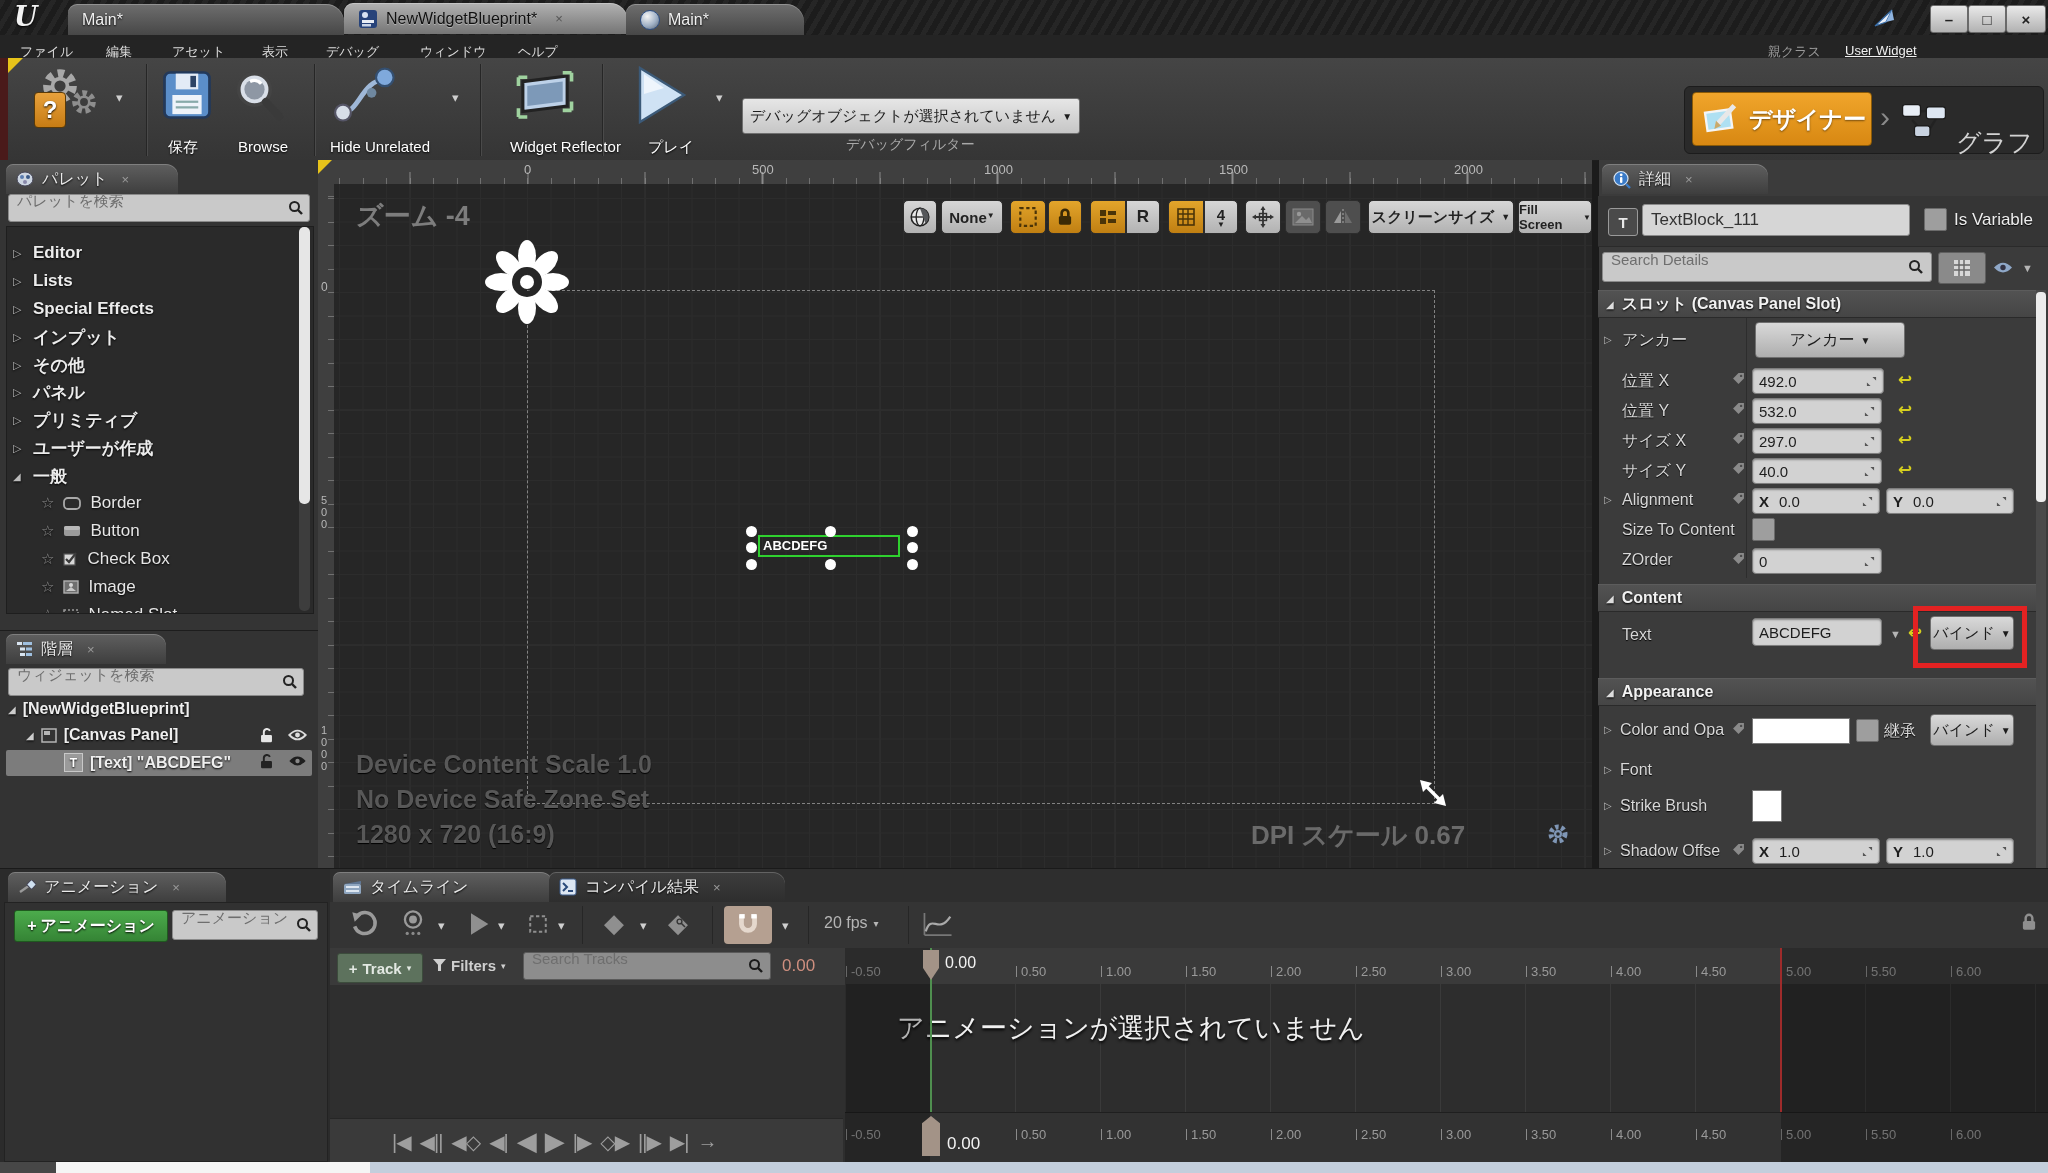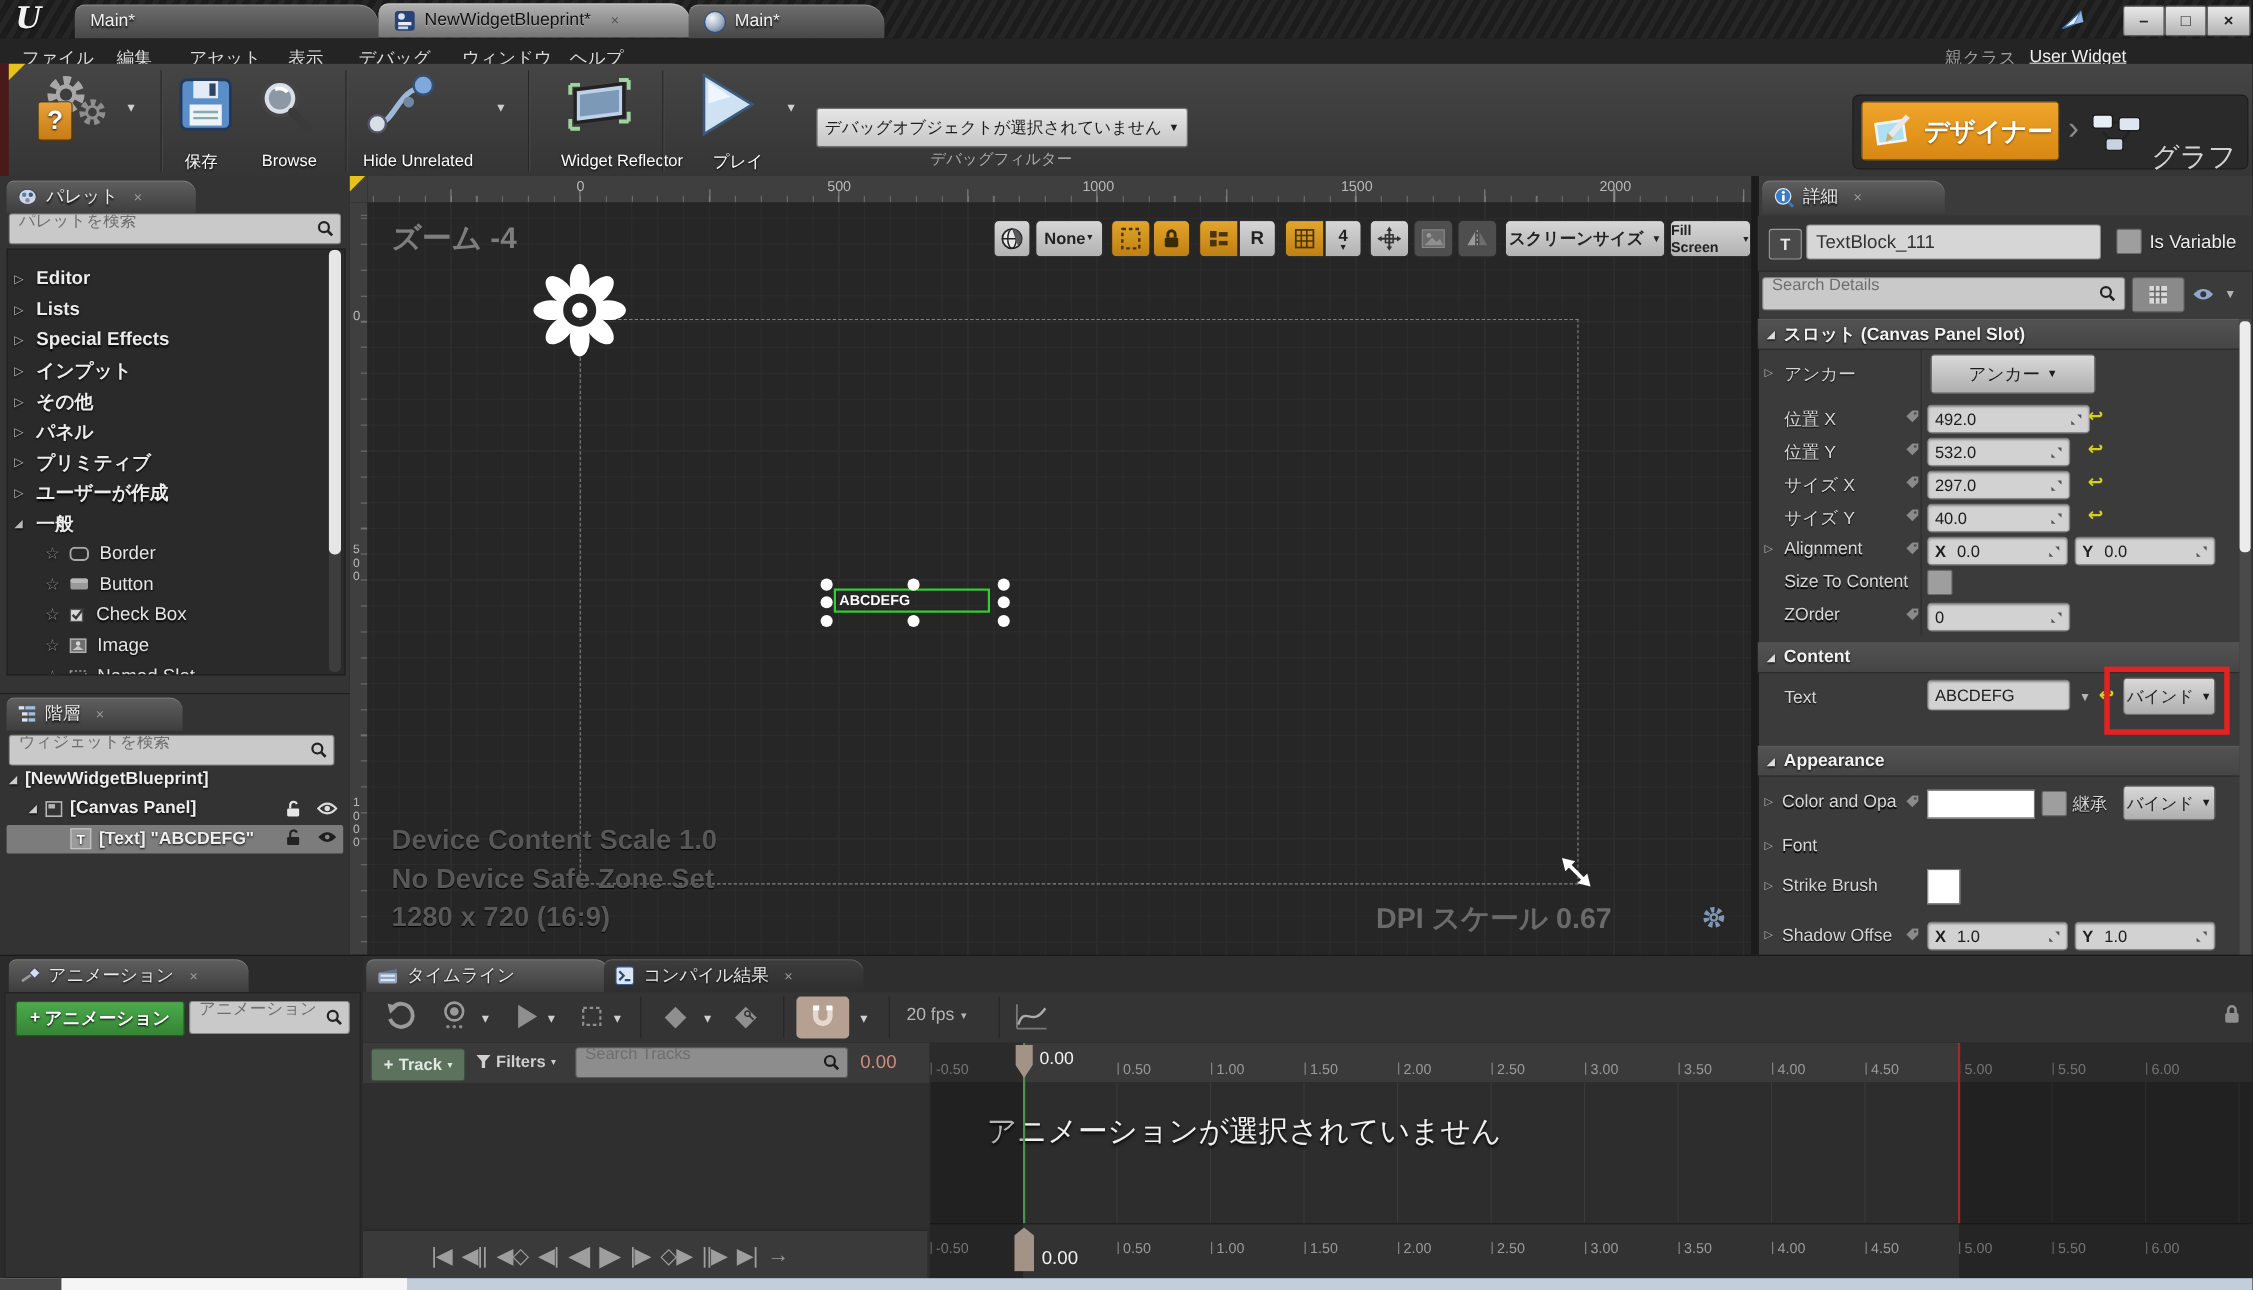--- a/index.html
+++ b/index.html
@@ -6,21 +6,21 @@
   #root{position:relative;width:2048px;height:1173px;background:#1b1b1b;overflow:hidden;
         font-family:"Liberation Sans","DejaVu Sans",sans-serif;color:#ddd;-webkit-font-smoothing:antialiased;}
   .abs{position:absolute;}
   .tab{position:absolute;height:31px;border-radius:9px 18px 0 0;background:linear-gradient(#6e6e6e,#474747);
        box-shadow:inset 0 1px 0 rgba(255,255,255,.25);display:flex;align-items:center;padding:0 14px;gap:8px;}
   .tab .tl{font-size:16px;color:#f0f0f0;text-shadow:0 1px 2px #000;}
   .tab.active{background:linear-gradient(#b2b2b2,#757575);}
   .tab.active .tl{color:#101010;text-shadow:0 1px 0 rgba(255,255,255,.35);}
   .winbtn{position:absolute;width:36px;height:26px;background:linear-gradient(#e9e9e9,#b2b2b2);border:1px solid #6a6a6a;
           border-radius:3px;color:#222;font-size:15px;font-weight:bold;display:flex;align-items:center;justify-content:center;}
-  .menu-item{position:absolute;top:43px;font-size:16px;color:#dcdcdc;cursor:default;}
+  .menu-item{position:absolute;top:43px;font-size:13px;color:#dcdcdc;cursor:default;}
   .tbtn-label{position:absolute;font-size:15px;color:#fff;text-shadow:0 1px 2px #000;white-space:nowrap;}
   .tsep{position:absolute;top:64px;width:1px;height:92px;background:#262626;box-shadow:1px 0 0 #4a4a4a;}
   .ddw{position:absolute;color:#cfcfcf;font-size:13px;}
   .ptab{position:absolute;height:30px;background:linear-gradient(#5f5f5f,#3e3e3e);border-radius:7px 12px 0 0;
         display:flex;align-items:center;gap:8px;padding:0 10px;box-shadow:inset 0 1px 0 rgba(255,255,255,.2);}
   .ptab .tl{font-size:16px;color:#eaeaea;text-shadow:0 1px 2px #000;}
   .ptab .x{color:#9a9a9a;font-size:13px;margin-left:6px;}
   .inp{position:absolute;background:#c9c9c9;border:1px solid #8a8a8a;border-radius:3px;color:#333;font-size:15px;
        font-family:"Liberation Sans","DejaVu Sans",sans-serif;padding:0 26px 16px 8px;outline:none;box-sizing:border-box;}
   .inp::placeholder{color:#6e6e6e;}
@@ -551,21 +551,21 @@
   <div class="bindbtn" style="left:1755px;top:322px;width:148px;height:34px;font-size:16px;">
     <span>アンカー</span>
     <span style="font-size:10px;">▼</span>
   </div>
 
   <div class="dlabel" style="left:1622px;top:371px;">位置 X</div>
   <svg class="abs tag" style="left:1732px;top:372px;" viewBox="0 0 12 12">
       <path d="M6,1 H11 V6 L6,11 L1,6 Z" fill="#8a8a8a"></path>
       <circle cx="8.4" cy="3.6" r="1.1" fill="#4a4a4a"></circle>
     </svg>
-  <div class="val" style="left:1752px;top:368px;width:148px;height:26px;">
+  <div class="val" style="left:1752px;top:368px;width:132px;height:26px;">
       <span>492.0</span>
       <span class="dg">
         <svg width="11" height="11" viewBox="0 0 12 12">
           <path d="M1,11 L5,11 L1,7 Z M11,1 L7,1 L11,5 Z" fill="#555"></path>
         </svg>
       </span>
     </div>
   <div class="reset" style="left:1898px;top:369px;">↩</div>
 
   <div class="dlabel" style="left:1622px;top:401px;">位置 Y</div>

